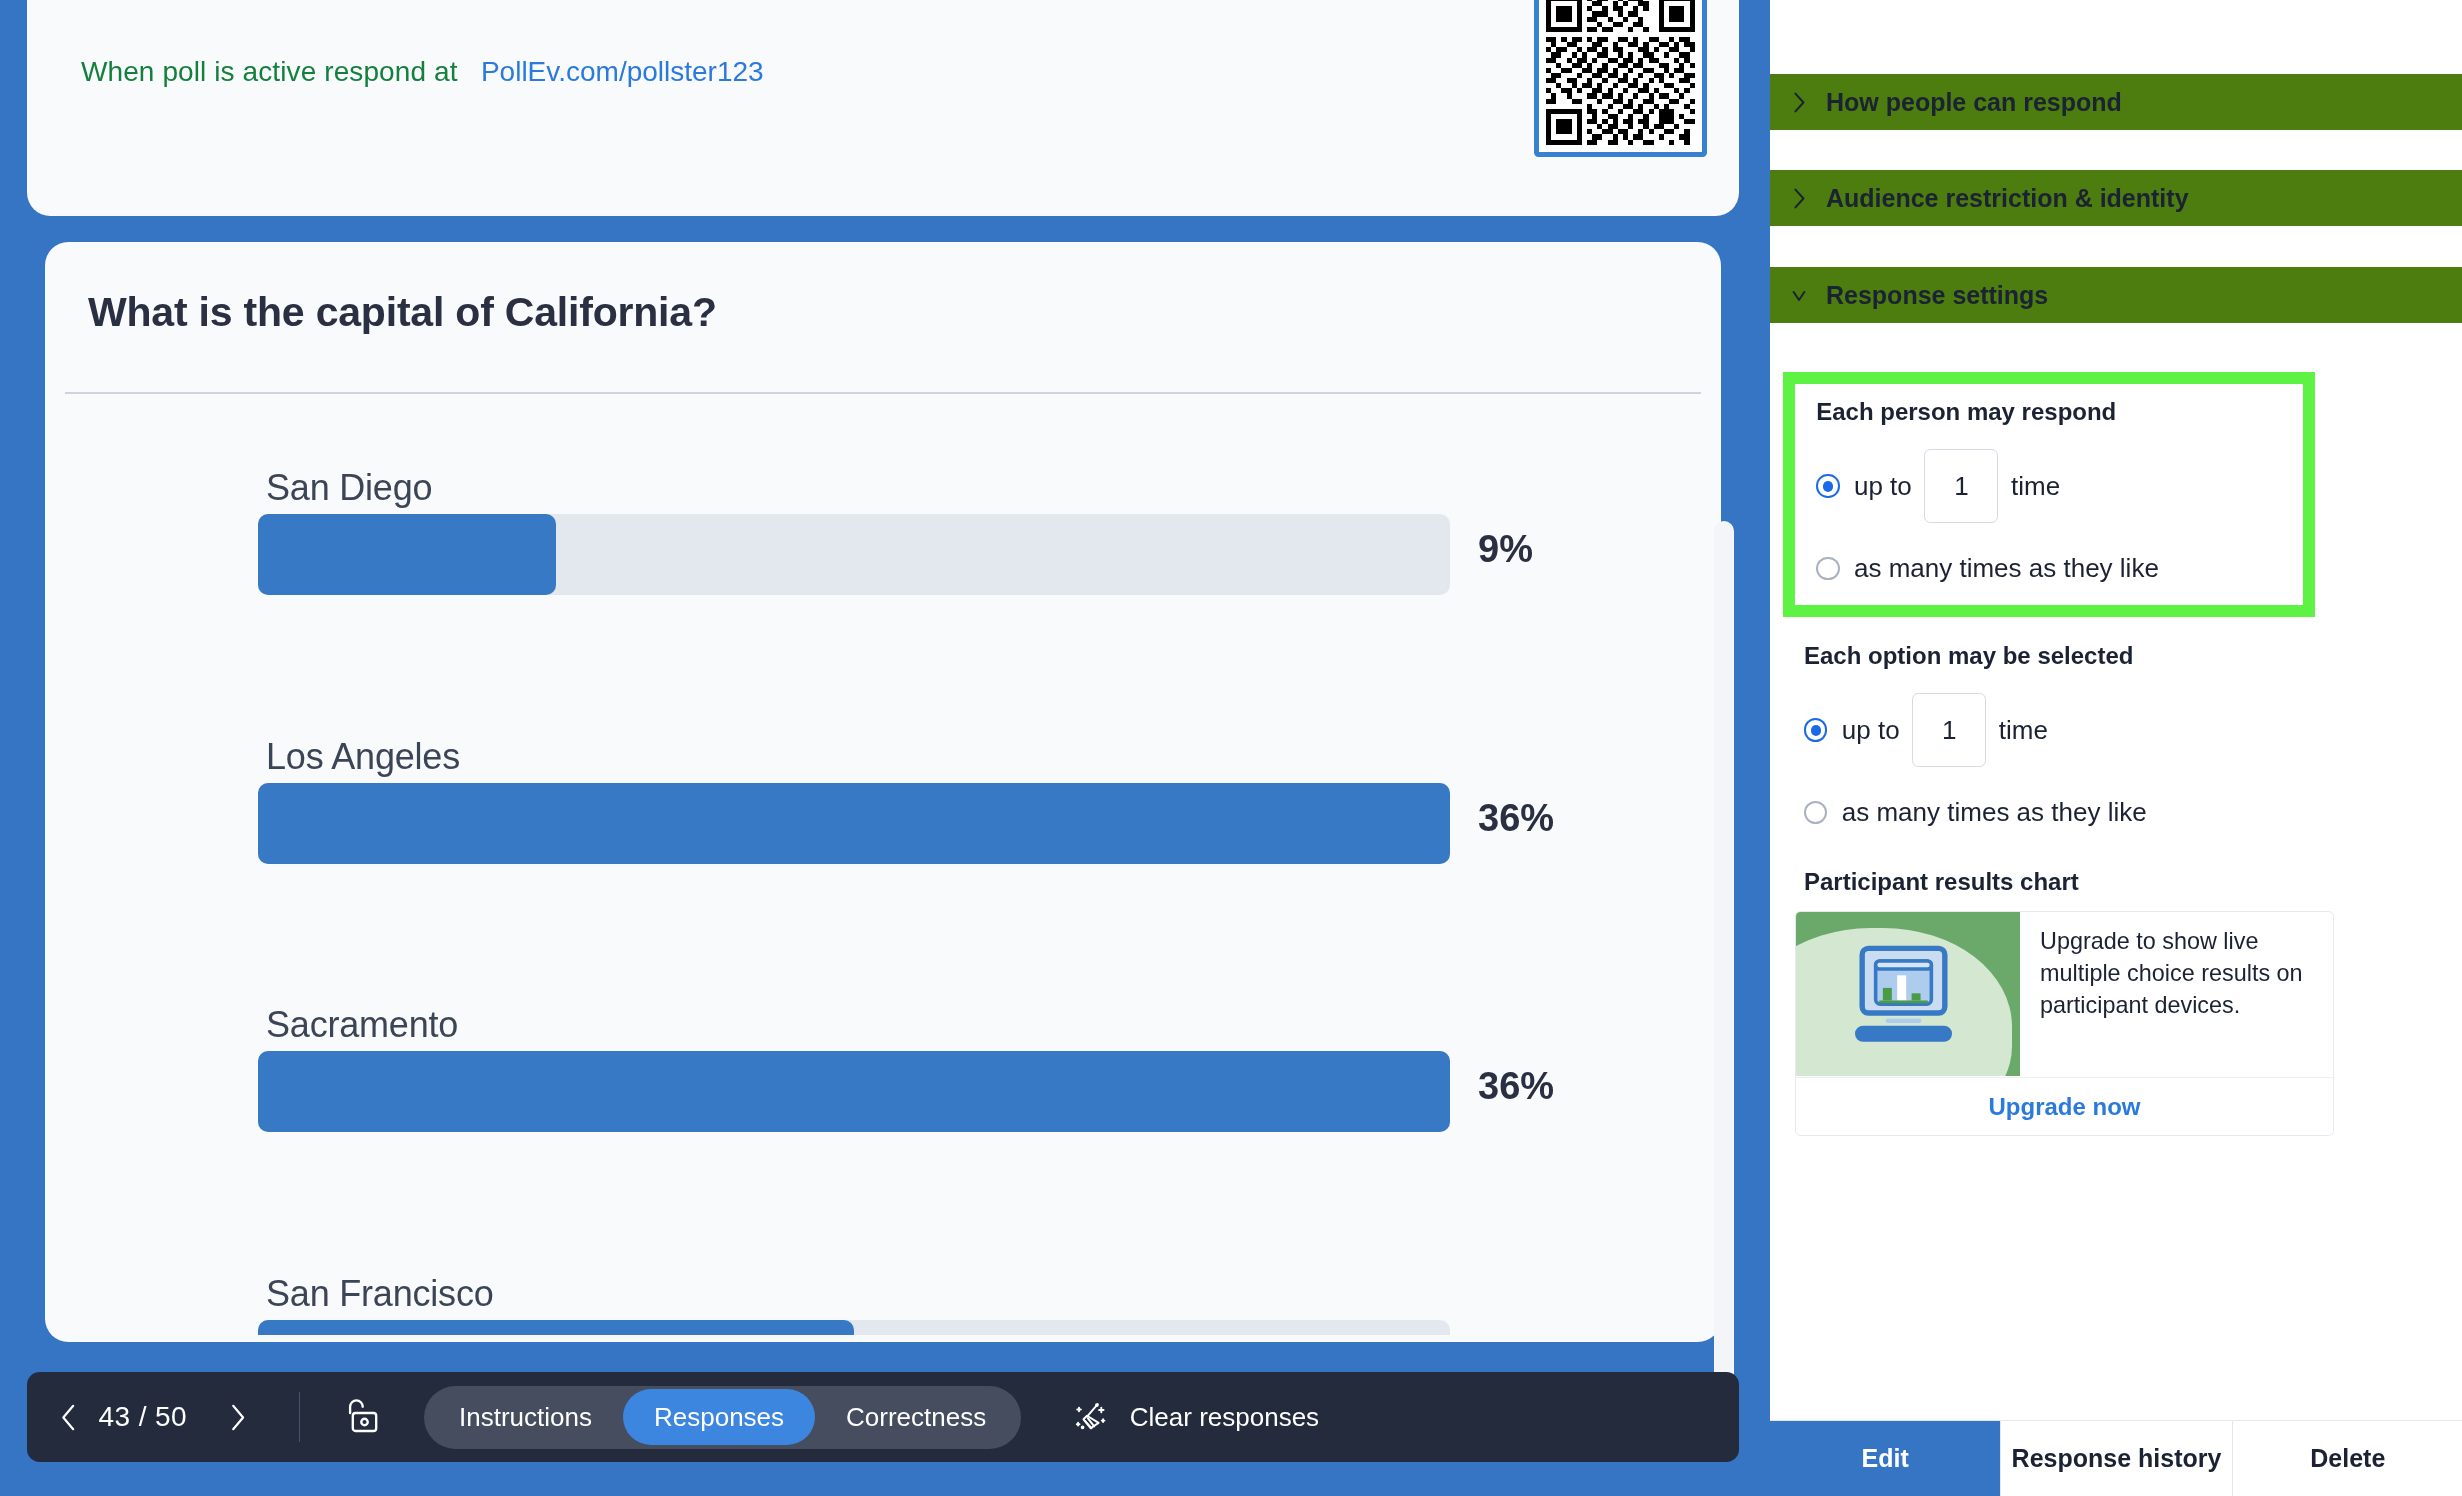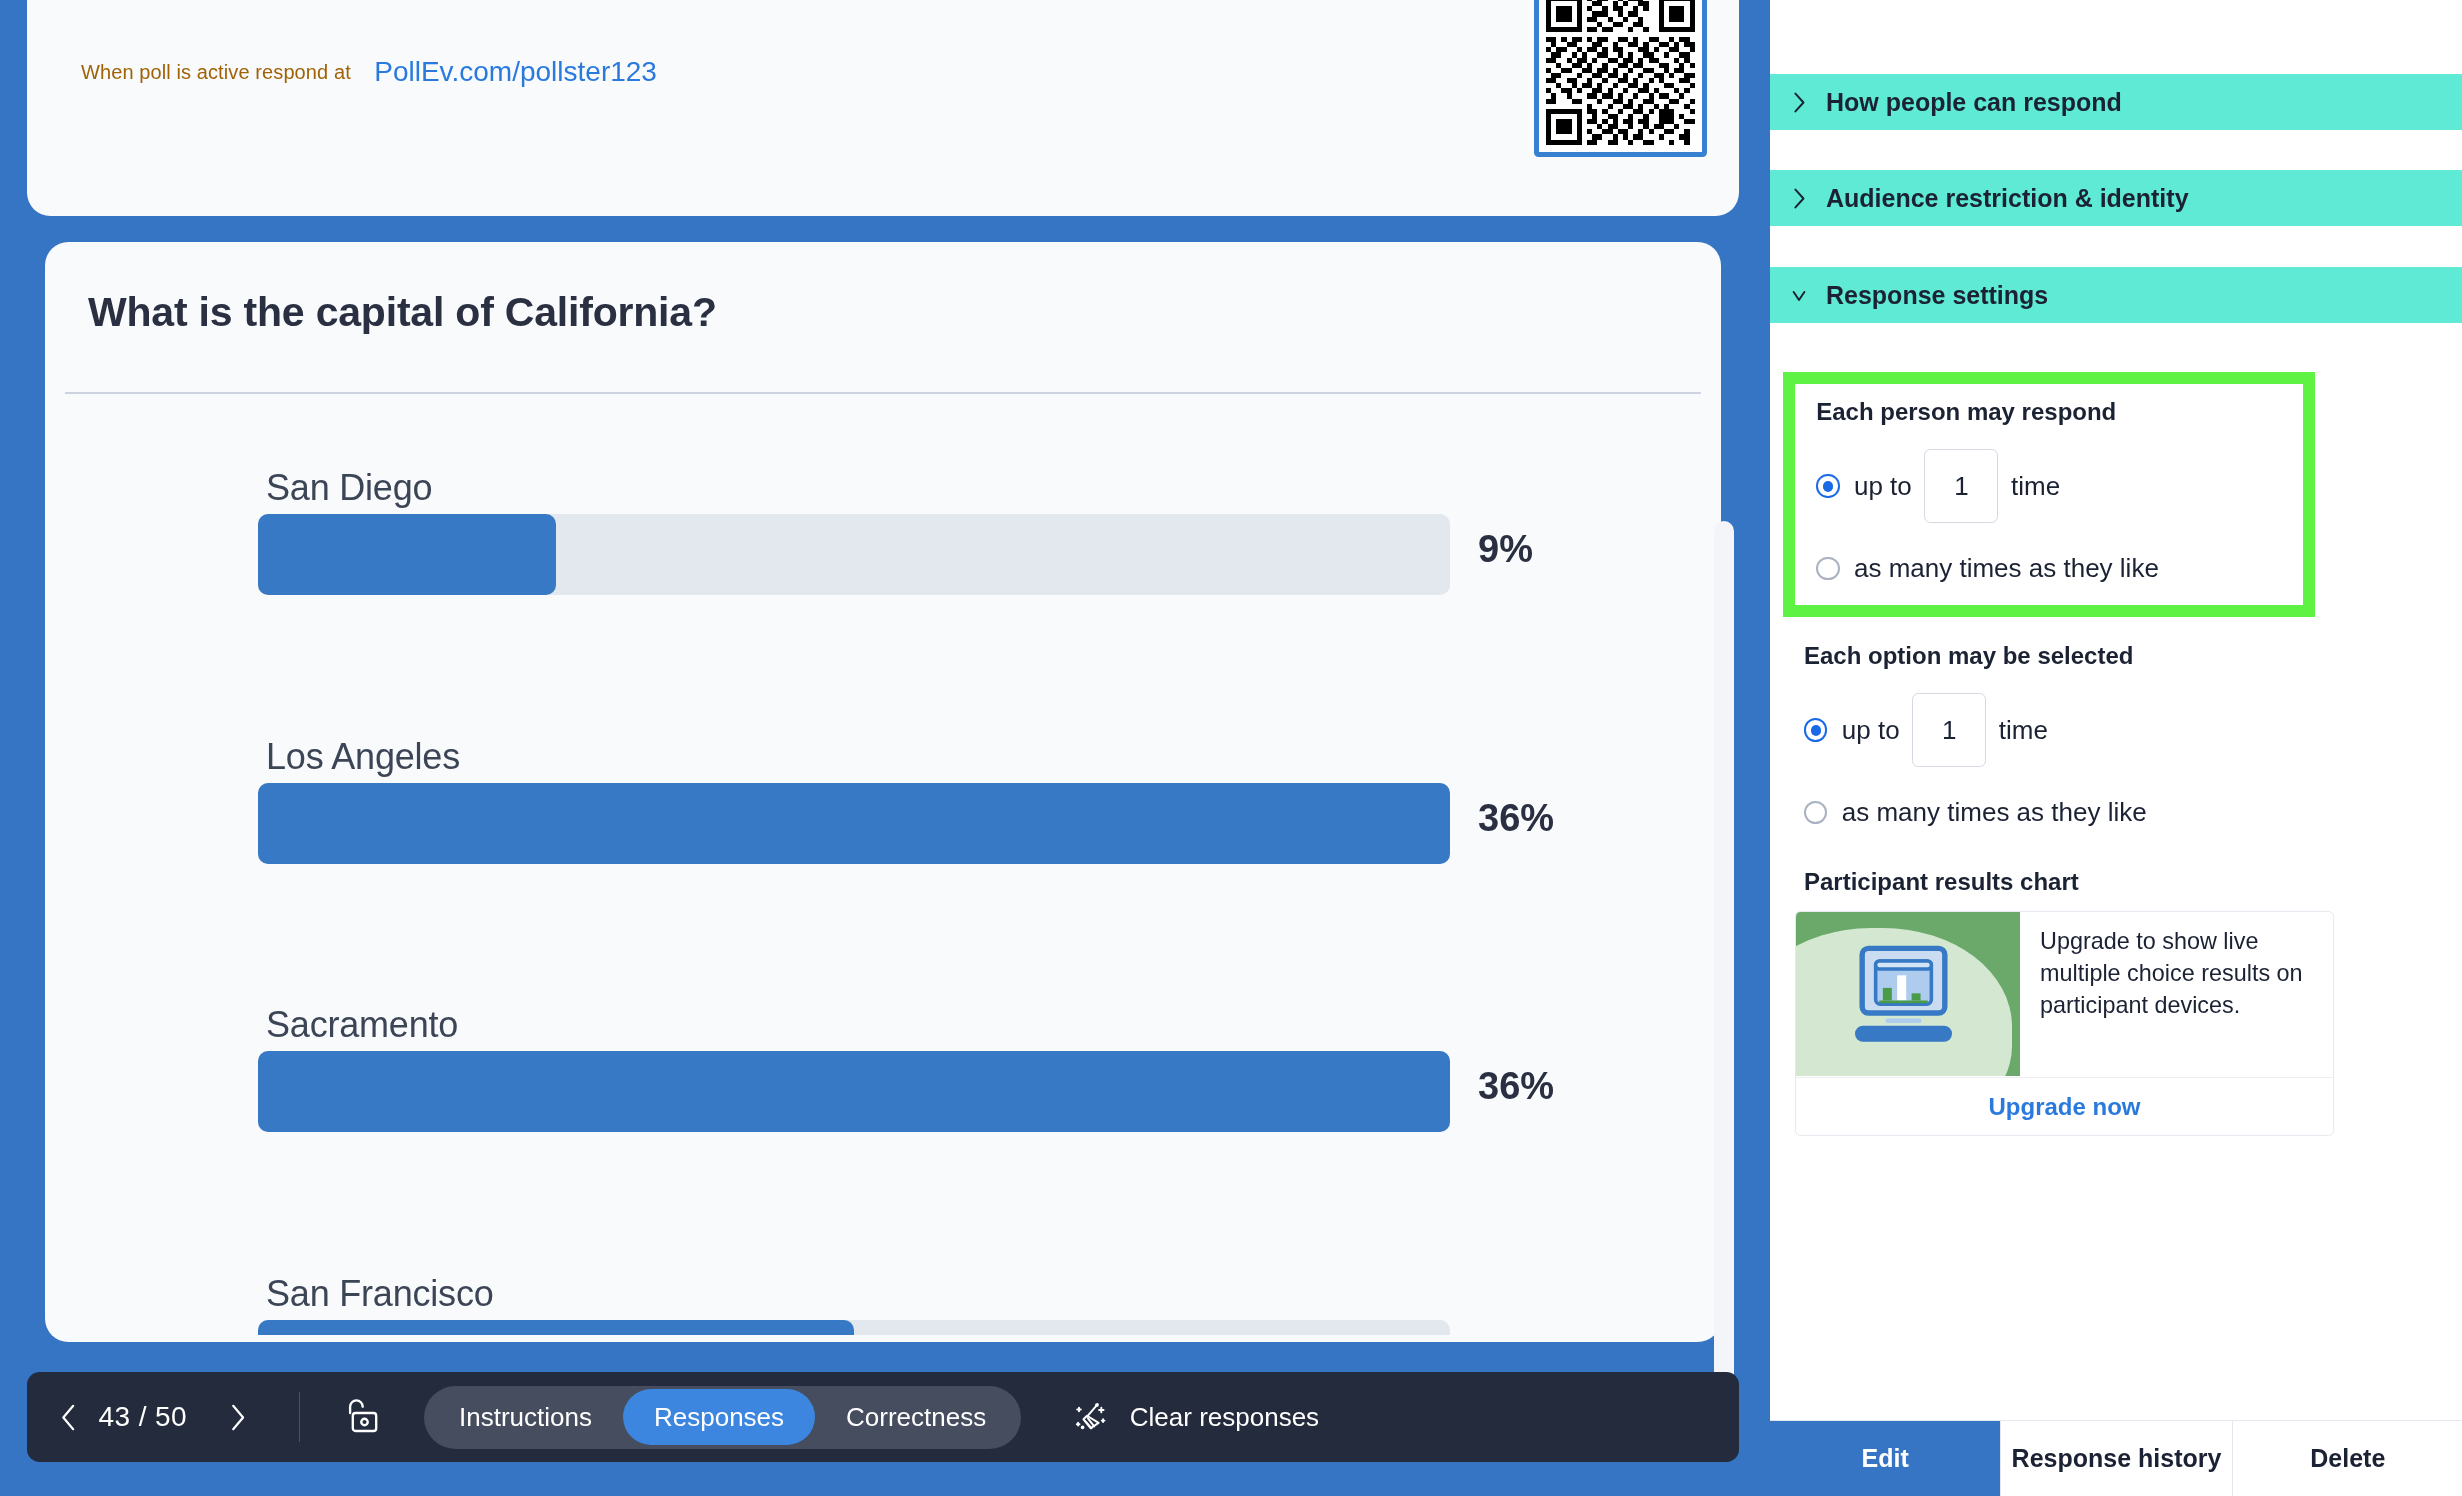--- a/index.html
+++ b/index.html
@@ -19,21 +19,21 @@
     position:absolute; background:#f8fafc;
     border-radius:23.4px;
   }
   #respond-card { left:27px; top:-36px; width:1712px; height:252px; }
 
   #respond-row {
     position:absolute; left:54px; top:72px; right:54px; height:72px;
     display:flex; align-items:center;
   }
   #respond-text {
-    font-size:20px; color:#a16207; letter-spacing:0.1px;
+    font-size:28px; color:#15803d; letter-spacing:0.1px;
   }
   #respond-link {
     font-size:28px; font-weight:normal; color:#2a7ade;
     margin-left:23.4px; text-decoration:none;
   }
   #qr-box {
     position:absolute; left:1507px; top:20px;
     width:173px; height:173px; background:#ffffff;
     border:5.4px solid #3781d0; border-radius:4.5px;
     padding:7.2px;
@@ -132,21 +132,21 @@
   }
   .step.active { font-weight:bold; }
   .step-chev {
     position:absolute; top:0; height:74px; width:43px;
     pointer-events:none;
   }
   .step-chev svg { width:43px; height:74px; display:block; }
 
   .acc-head {
     position:absolute; left:0; width:100%; height:58px;
-    background:#5eead4; display:flex; align-items:center;
+    background:#4d7c0f; display:flex; align-items:center;
     cursor:pointer; border-bottom:2.7px solid #ffffff;
   }
   .acc-chev { margin-left:20px; width:23.4px; display:flex; }
   .acc-chev svg { width:18px; height:25px; }
   .acc-title {
     margin-left:12.6px; font-size:25px; font-weight:bold; color:#1b2233;
   }
 
   
   #rs-body {

